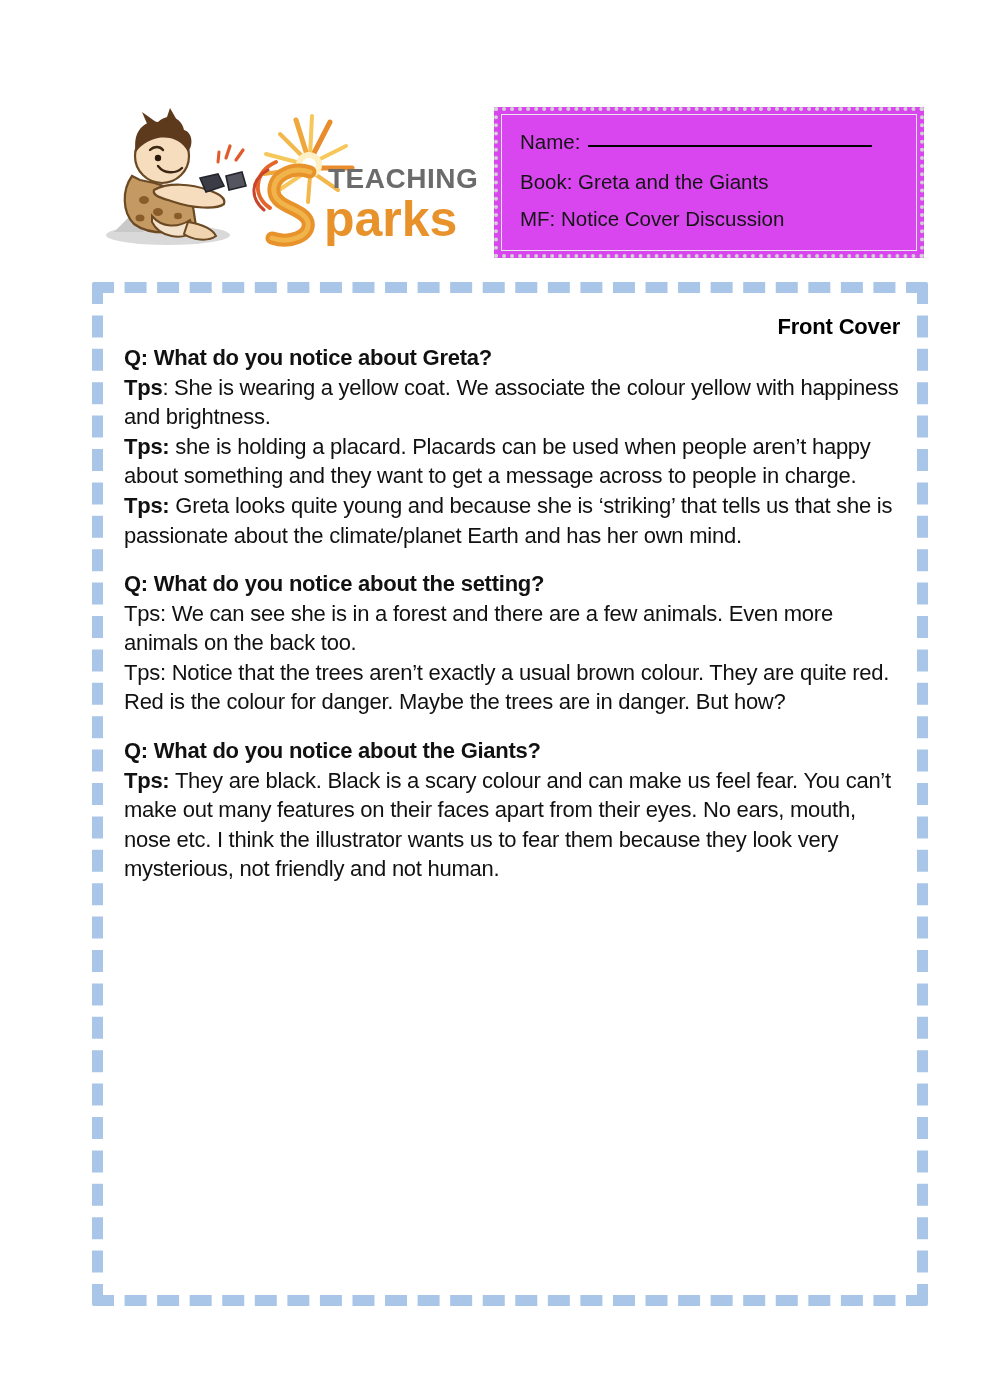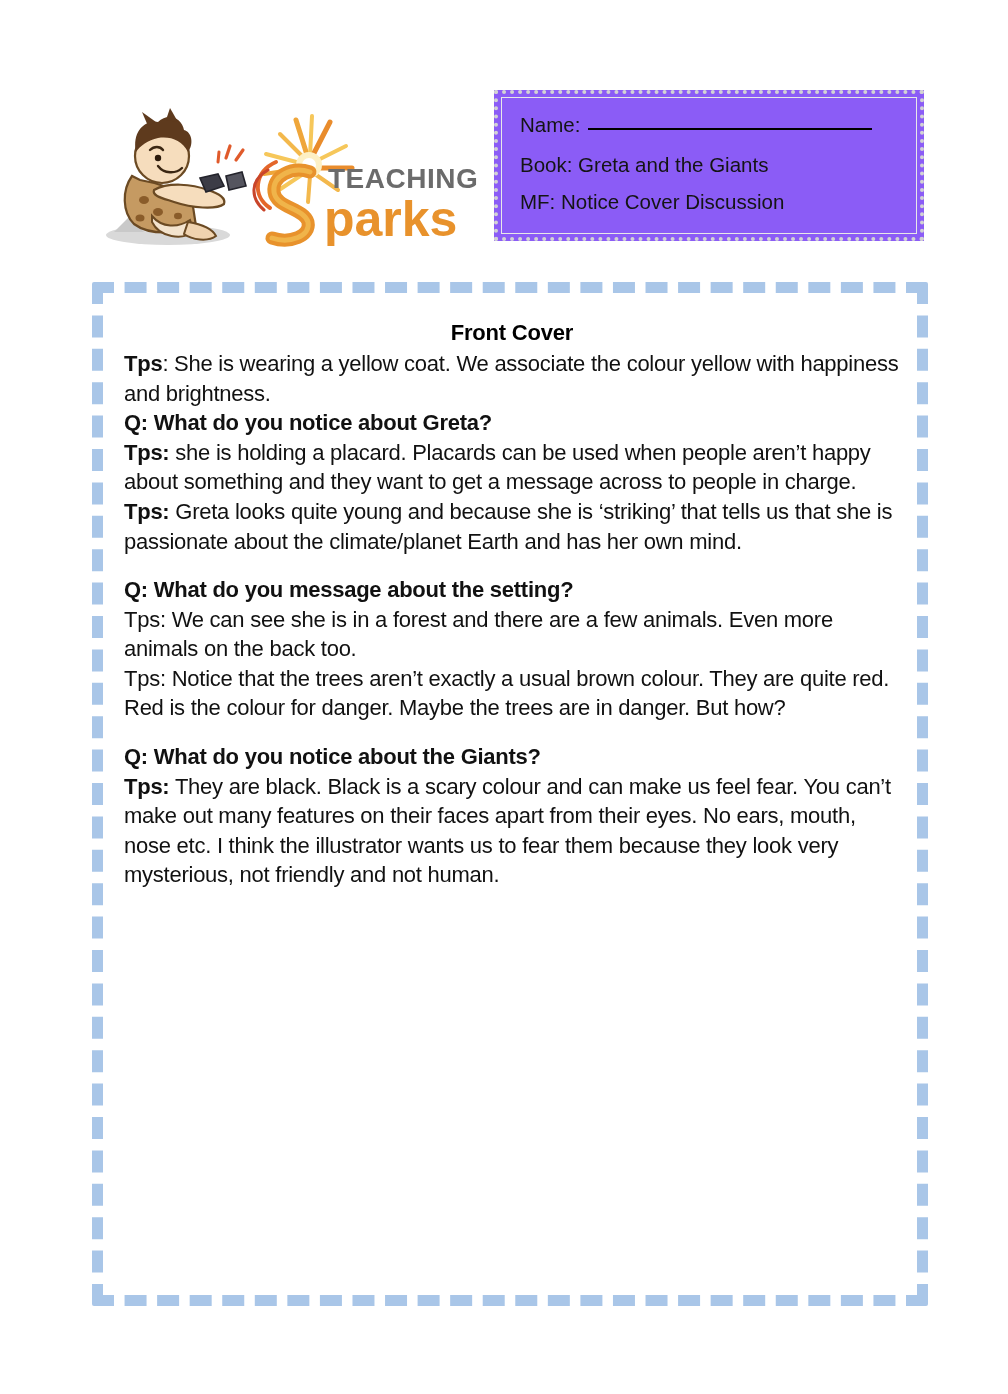--- a/index.html
+++ b/index.html
@@ -47,26 +47,26 @@
     left: 150px;
     top: 6px;
     width: 250px;
     height: 140px;
   }
 
   
   .info-box {
     position: absolute;
     left: 494px;
-    top: 90px;
+    top: 107px;
     width: 430px;
     height: 151px;
     box-sizing: border-box;
     border: 4px dotted #d3d3d3;
-    background: #8b5cf6;
+    background: #d946ef;
     padding: 3px;
   }
   .info-box-inner {
     box-sizing: border-box;
     width: 100%;
     height: 100%;
     border: 1px solid #e8e8e8;
     padding: 14px 0 0 18px;
   }
   .info-line {
@@ -107,25 +107,25 @@
   .content-inner {
     box-sizing: border-box;
     width: 100%;
     height: 100%;
     background: #ffffff;
     border: 1px solid #ffffff;
     padding: 10px 16px 10px 20px;
   }
 
   .doc-title {
-    text-align: center;
+    text-align: right;
     font-weight: bold;
     font-size: 22px;
     line-height: 1.32;
-    margin: 14px 0 2px 0;
+    margin: 8px 0 2px 0;
     letter-spacing: -0.2px;
   }
 
   .para {
     font-size: 22px;
     line-height: 1.345;
     margin: 0;
     color: #111111;
     letter-spacing: -0.25px;
     text-align: left;
@@ -222,26 +222,26 @@
       <p class="info-line">Book: Greta and the Giants</p>
       <p class="info-line">MF: Notice Cover Discussion</p>
     </div>
   </div>
 </div>
 
 <div class="content-box">
   <div class="content-inner">
     <div class="doc-title">Front Cover</div>
     <div id="blocks">
+        <p class="para heading">Q: What do you notice about Greta?</p>
         <p class="para"><span class="lbl-bold">Tps</span>: She is wearing a yellow coat. We associate the colour yellow with happiness and brightness.</p>
-        <p class="para heading">Q: What do you notice about Greta?</p>
         <p class="para"><span class="lbl-bold">Tps:</span> she is holding a placard. Placards can be used when people aren’t happy about something and they want to get a message across to people in charge.</p>
         <p class="para"><span class="lbl-bold">Tps:</span> Greta looks quite young and because she is ‘striking’ that tells us that she is passionate about the climate/planet Earth and has her own mind.</p>
         <div class="spacer"></div>
-        <p class="para heading">Q: What do you message about the setting?</p>
+        <p class="para heading">Q: What do you notice about the setting?</p>
         <p class="para">Tps: We can see she is in a forest and there are a few animals. Even more animals on the back too.</p>
         <p class="para">Tps: Notice that the trees aren’t exactly a usual brown colour. They are quite red. Red is the colour for danger. Maybe the trees are in danger. But how?</p>
         <div class="spacer"></div>
         <p class="para heading">Q: What do you notice about the Giants?</p>
         <p class="para"><span class="lbl-bold">Tps:</span> They are black. Black is a scary colour and can make us feel fear. You can’t make out many features on their faces apart from their eyes. No ears, mouth, nose etc. I think the illustrator wants us to fear them because they look very mysterious, not friendly and not human.</p>
       </div>
   </div>
 </div>
 
 </body></html>

